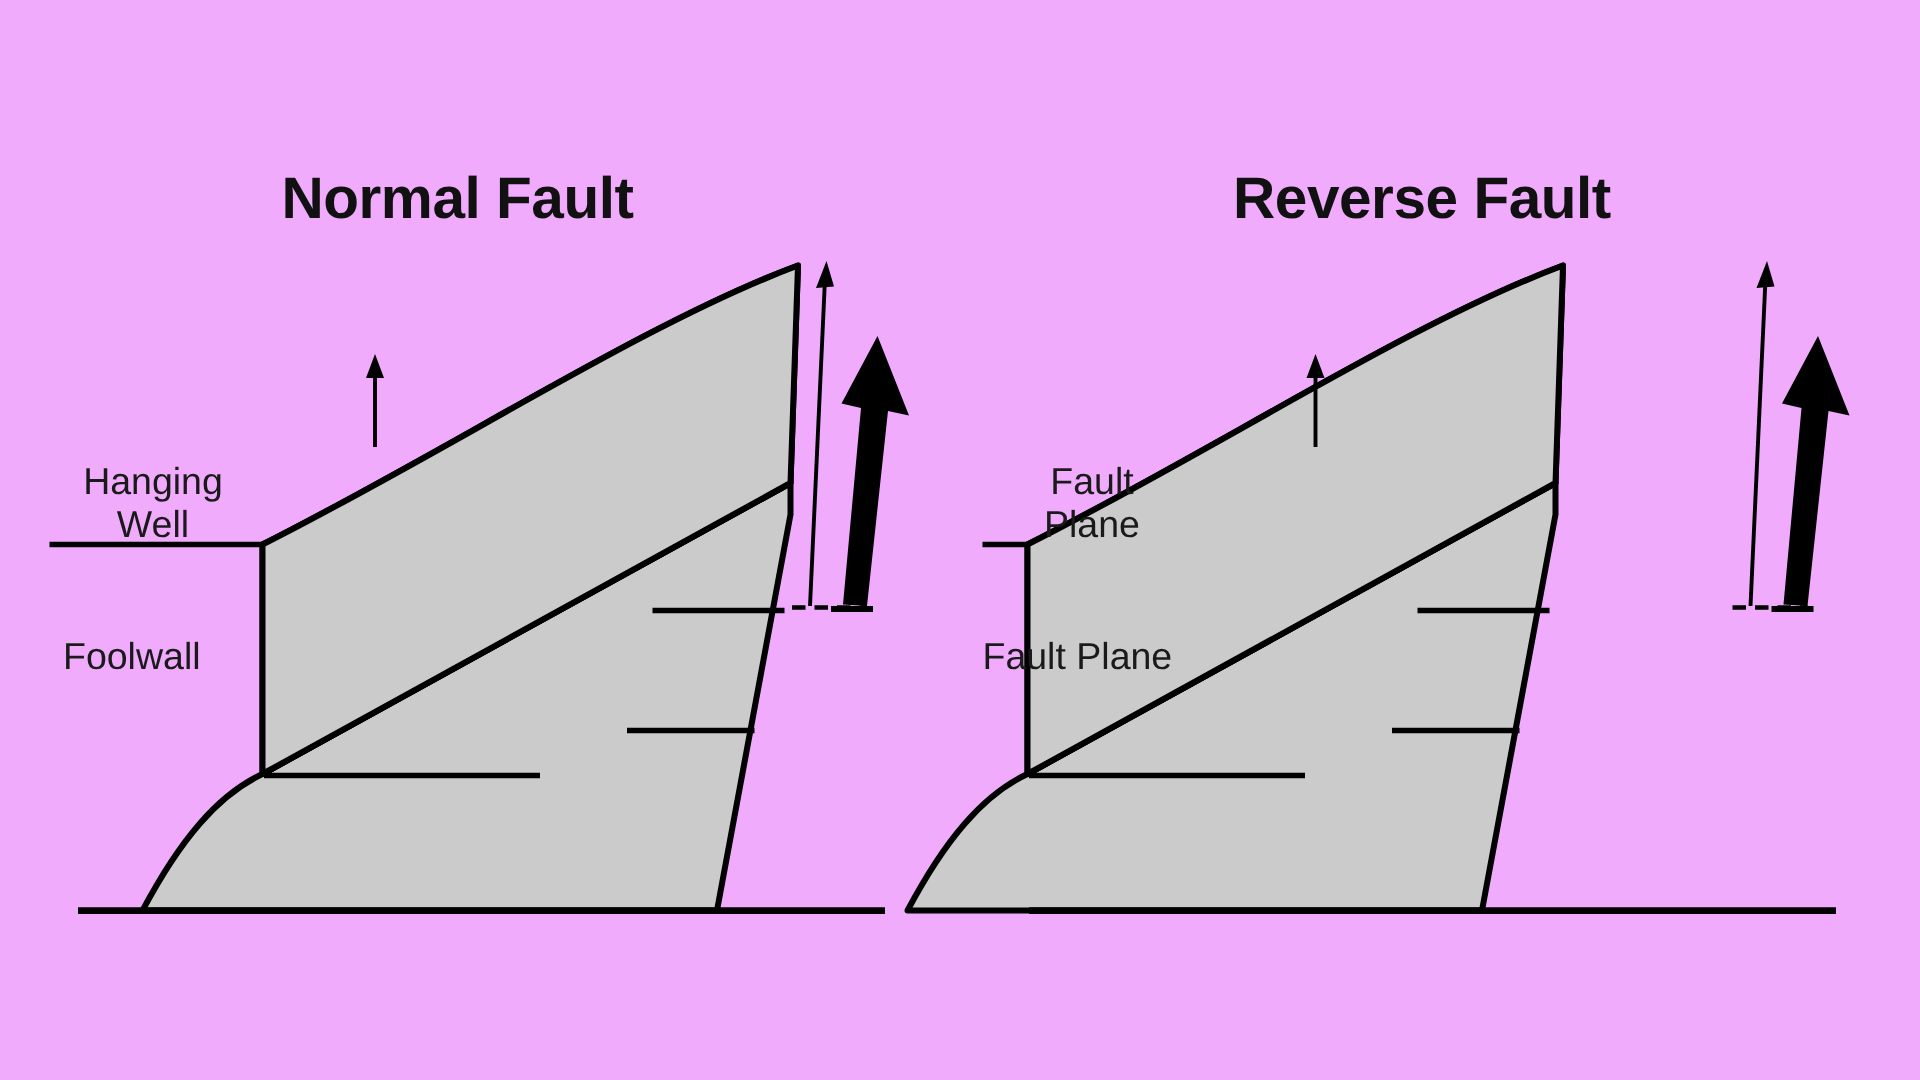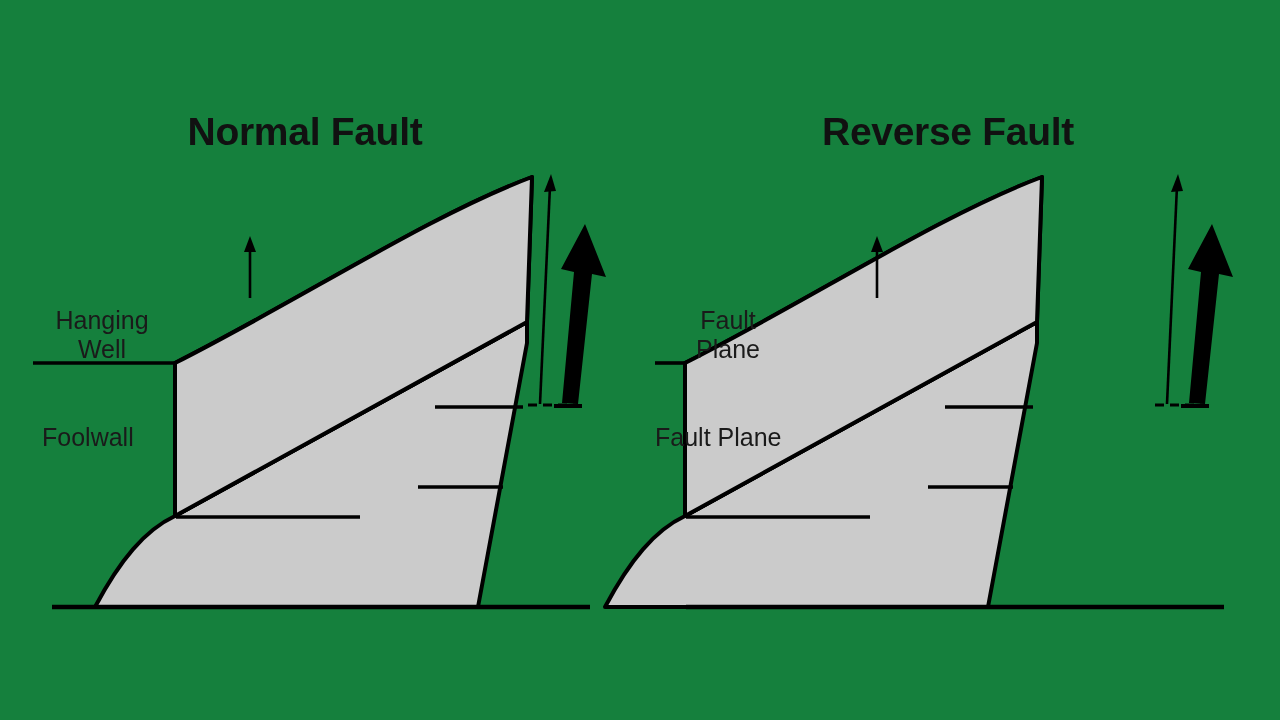--- a/index.html
+++ b/index.html
@@ -11,21 +11,21 @@
   body {
     width: 1280px;
     height: 720px;
     font-family: "Liberation Sans", sans-serif;
     overflow: hidden;
   }
   #figure {
     position: relative;
     width: 1280px;
     height: 720px;
-    background: #15803d;
+    background: #f0abfc;
   }
   svg.diagram {
     display: block;
     width: 1280px;
     height: 720px;
   }
   .panel-title {
     font-family: "Liberation Sans", sans-serif;
     font-size: 39px;
     font-weight: bold;

